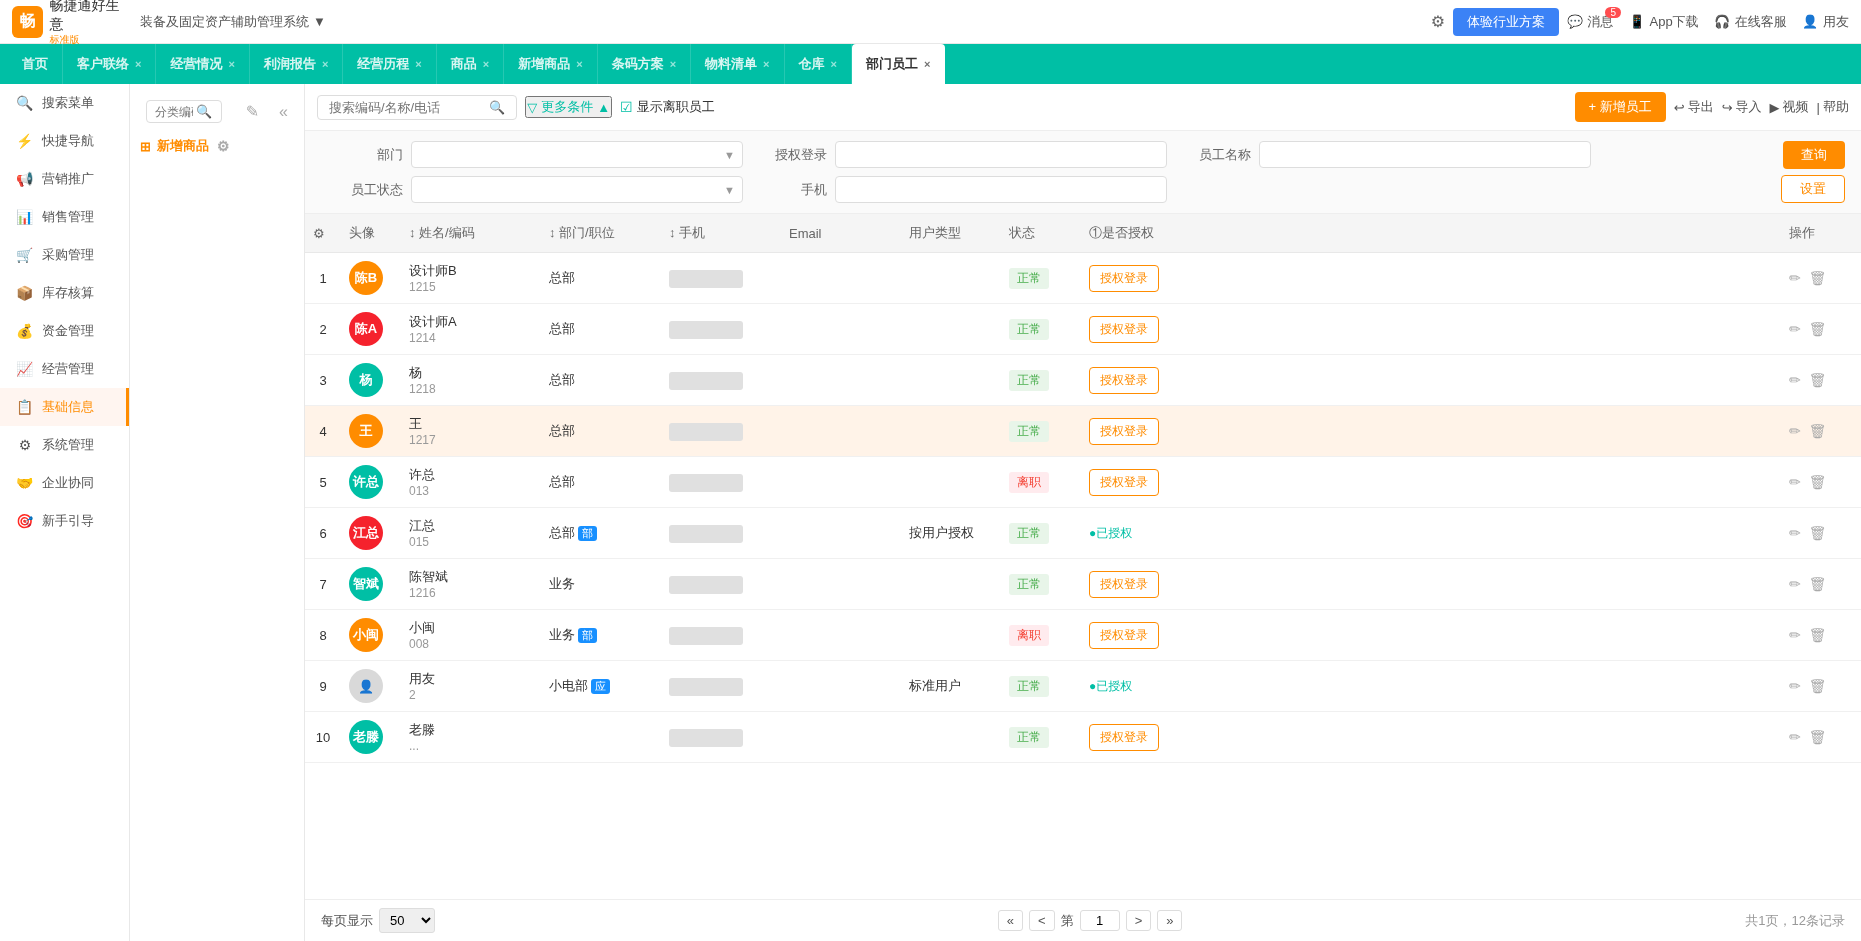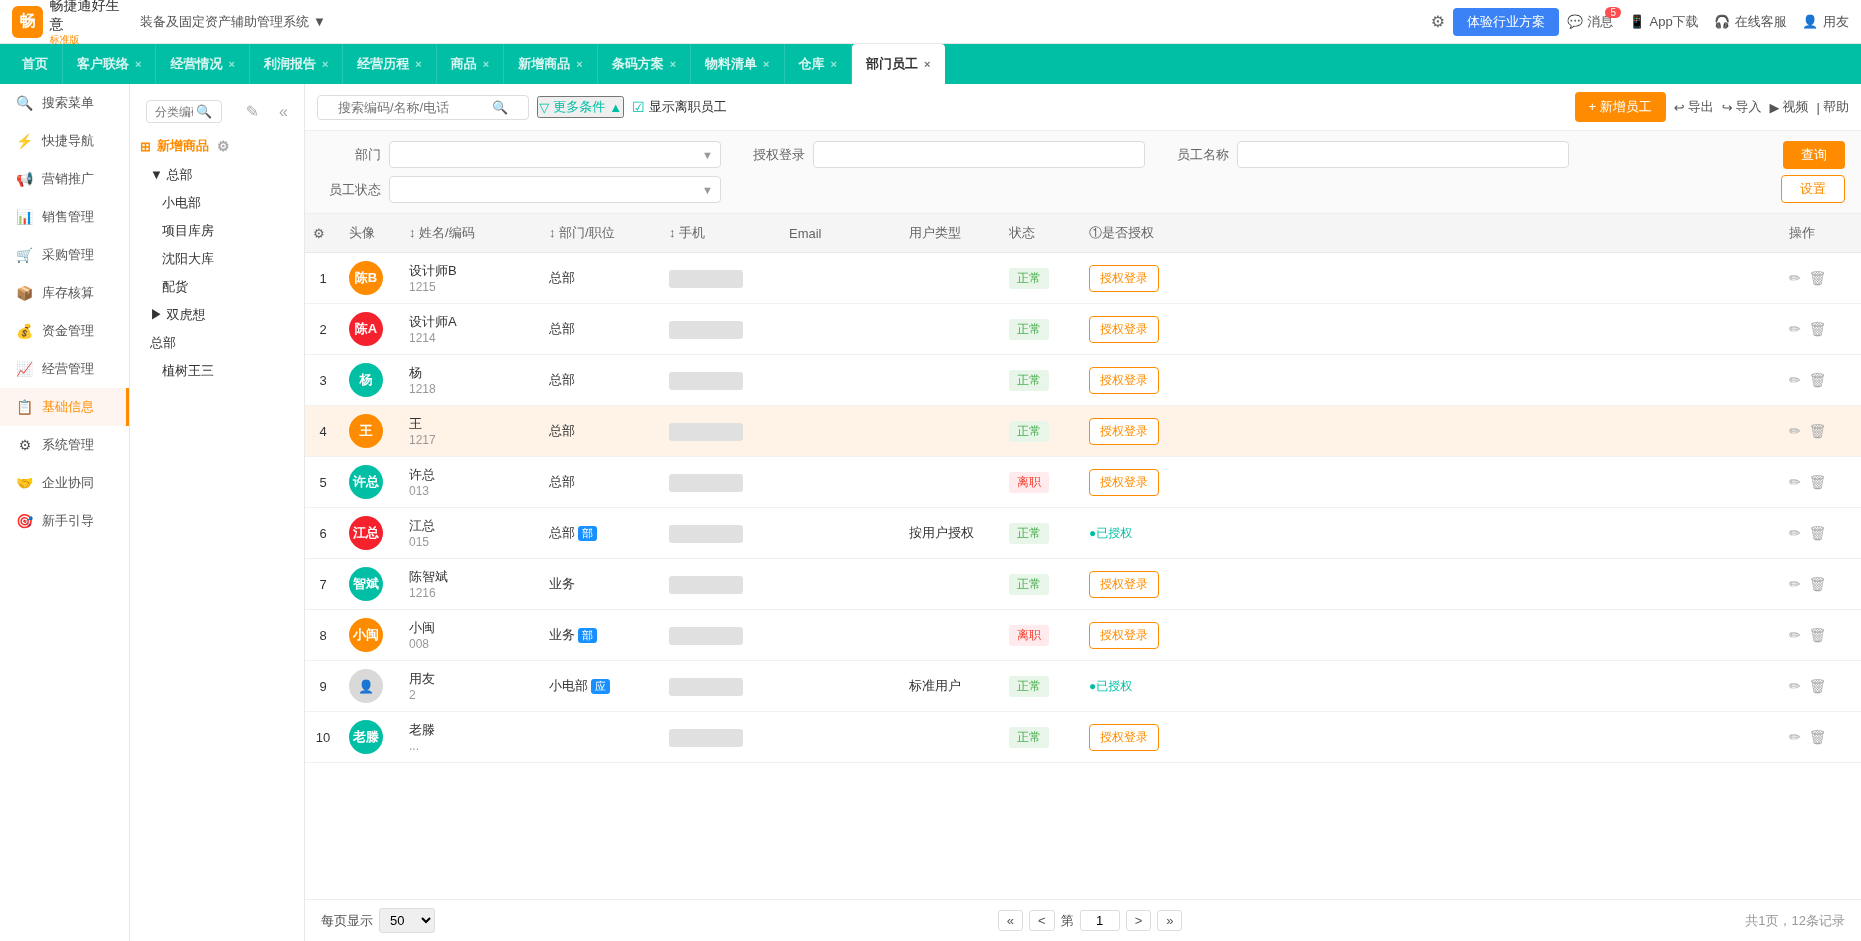--- a/index.html
+++ b/index.html
@@ -113,21 +113,21 @@
       flex: 1; display: flex; flex-direction: column; overflow: hidden; background: #fff;
     }
 
     
     .toolbar {
       display: flex; align-items: center; gap: 8px;
       padding: 8px 12px; border-bottom: 1px solid #eee; flex-wrap: wrap;
     }
     .search-box {
       display: flex; align-items: center; border: 1px solid #ddd;
-      border-radius: 4px; padding: 4px 20px; gap: 4px; min-width: 200px;
+      border-radius: 4px; padding: 4px 11px; gap: 10px; min-width: 200px;
     }
     .search-box input { border: none; outline: none; font-size: 13px; width: 140px; }
     .more-filter {
       display: flex; align-items: center; gap: 4px;
       color: #00bfa5; cursor: pointer; font-size: 13px;
     }
     .show-resign {
       display: flex; align-items: center; gap: 4px;
       color: #333; cursor: pointer; font-size: 13px;
     }
@@ -370,30 +370,20 @@
           <span style="color:#aaa;">🔍</span>
         </div>
         <button class="dept-panel-top icon-btn" style="margin-left:4px;">✎</button>
         <button class="dept-panel-top icon-btn">«</button>
       </div>
       <div class="all-dept">
         <span style="color:#ff8c00;">⊞</span>
         <span>新增商品</span>
         <span style="margin-left:2px;font-size:14px;color:#aaa;">⚙</span>
       </div>
-      <div id="dept-tree">
-          <div class="dept-tree-item">▼ 总部</div>
-          <div class="dept-tree-item sub">小电部</div>
-          <div class="dept-tree-item sub">项目库房</div>
-          <div class="dept-tree-item sub">沈阳大库</div>
-          <div class="dept-tree-item sub">配货</div>
-          <div class="dept-tree-item">▶ 双虎想</div>
-          <div class="dept-tree-item">总部</div>
-          <div class="dept-tree-item sub">植树王三</div>
-        </div>
     </div>
 
     <div class="table-area">
 
       <div class="toolbar">
         <div class="search-box">
           <input type="text" style="border: none; outline: none; font-size: 13px; width: 150px;" placeholder="搜索编码/名称/电话">
           <span style="color:#aaa;">🔍</span>
         </div>
         <button class="more-filter">
@@ -420,21 +410,21 @@
             <span>视频</span>
           </button>
           <button class="view-btn">
             <span>|</span>
             <span>帮助</span>
           </button>
         </div>
       </div>
 
       <div class="filter-bar">
-        <div style="display:flex;gap:16px;width:100%;align-items:flex-start;">
+        <div style="display:flex;gap:16px;width:100%;align-items:flex-start;margin-left:22px;">
           <div style="flex:1;display:flex;flex-direction:column;gap:8px;">
             <div class="filter-row">
               <div class="filter-item">
                 <span class="filter-label">部门</span>
                 <div class="select-wrapper">
                   <select class="filter-select">
                     <option value=""></option>
                   </select>
                   <span class="chevron">▼</span>
                 </div>
@@ -451,20 +441,24 @@
             <div class="filter-row">
               <div class="filter-item">
                 <span class="filter-label">员工状态</span>
                 <div class="select-wrapper">
                   <select class="filter-select">
                     <option value=""></option>
                   </select>
                   <span class="chevron">▼</span>
                 </div>
               </div>
+              <div class="filter-item">
+                <span class="filter-label">手机</span>
+                <input class="filter-input" type="text" style="">
+              </div>
               <div class="filter-item"></div>
             </div>
           </div>
           <div class="filter-actions">
             <button class="query-btn">查询</button>
             <button class="set-btn">设置</button>
           </div>
         </div>
       </div>
 

